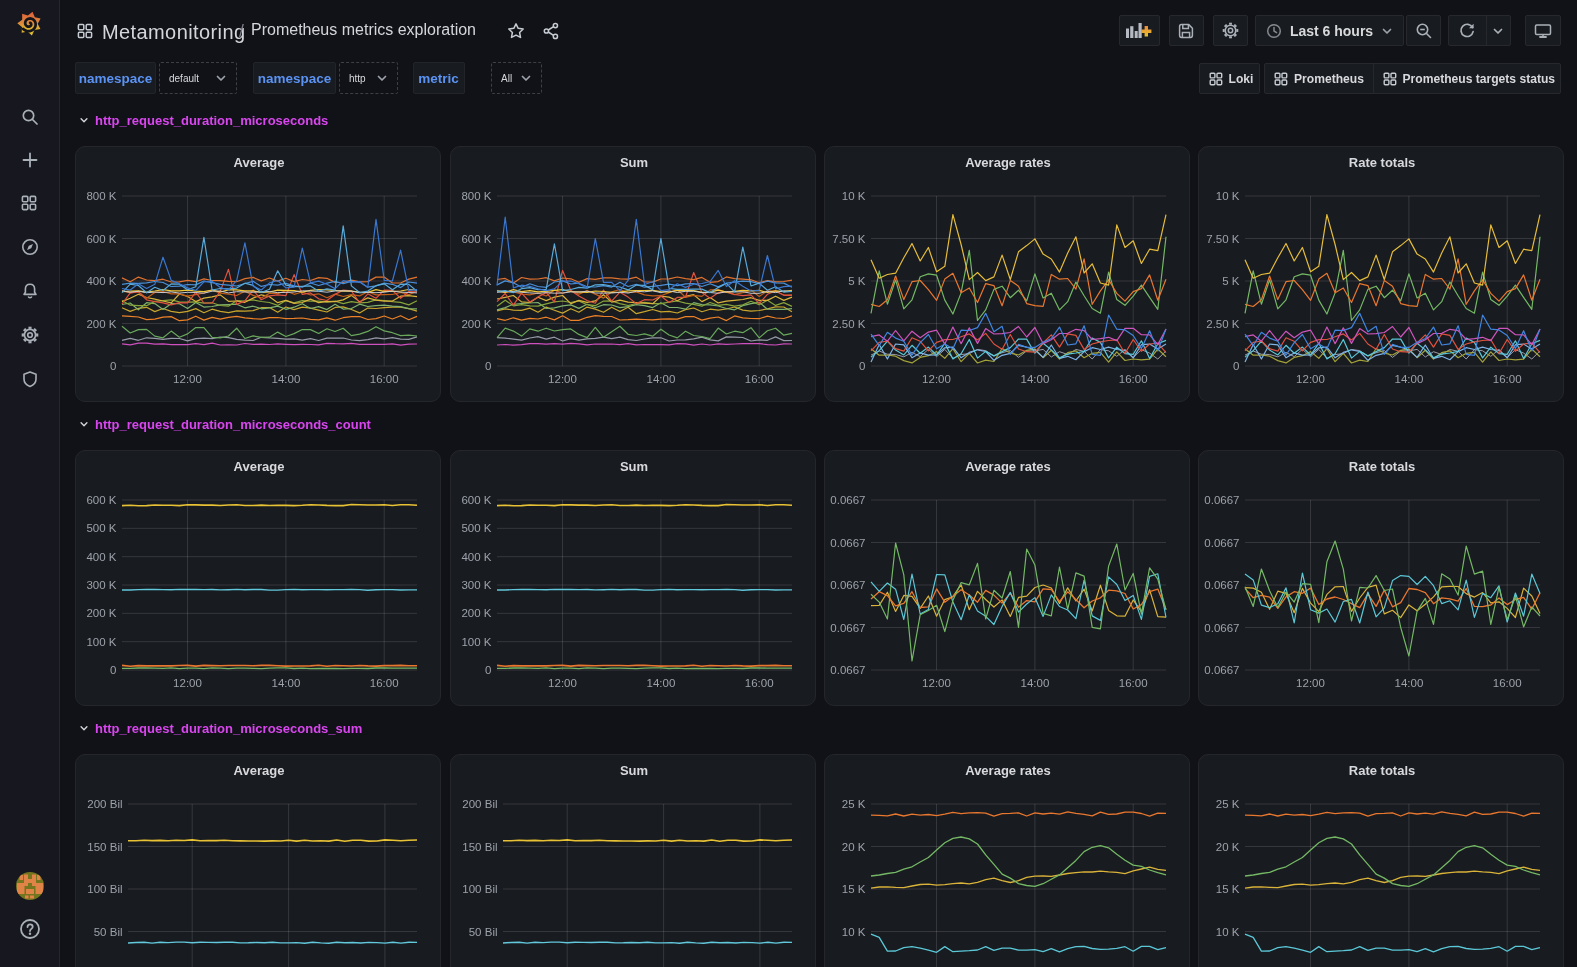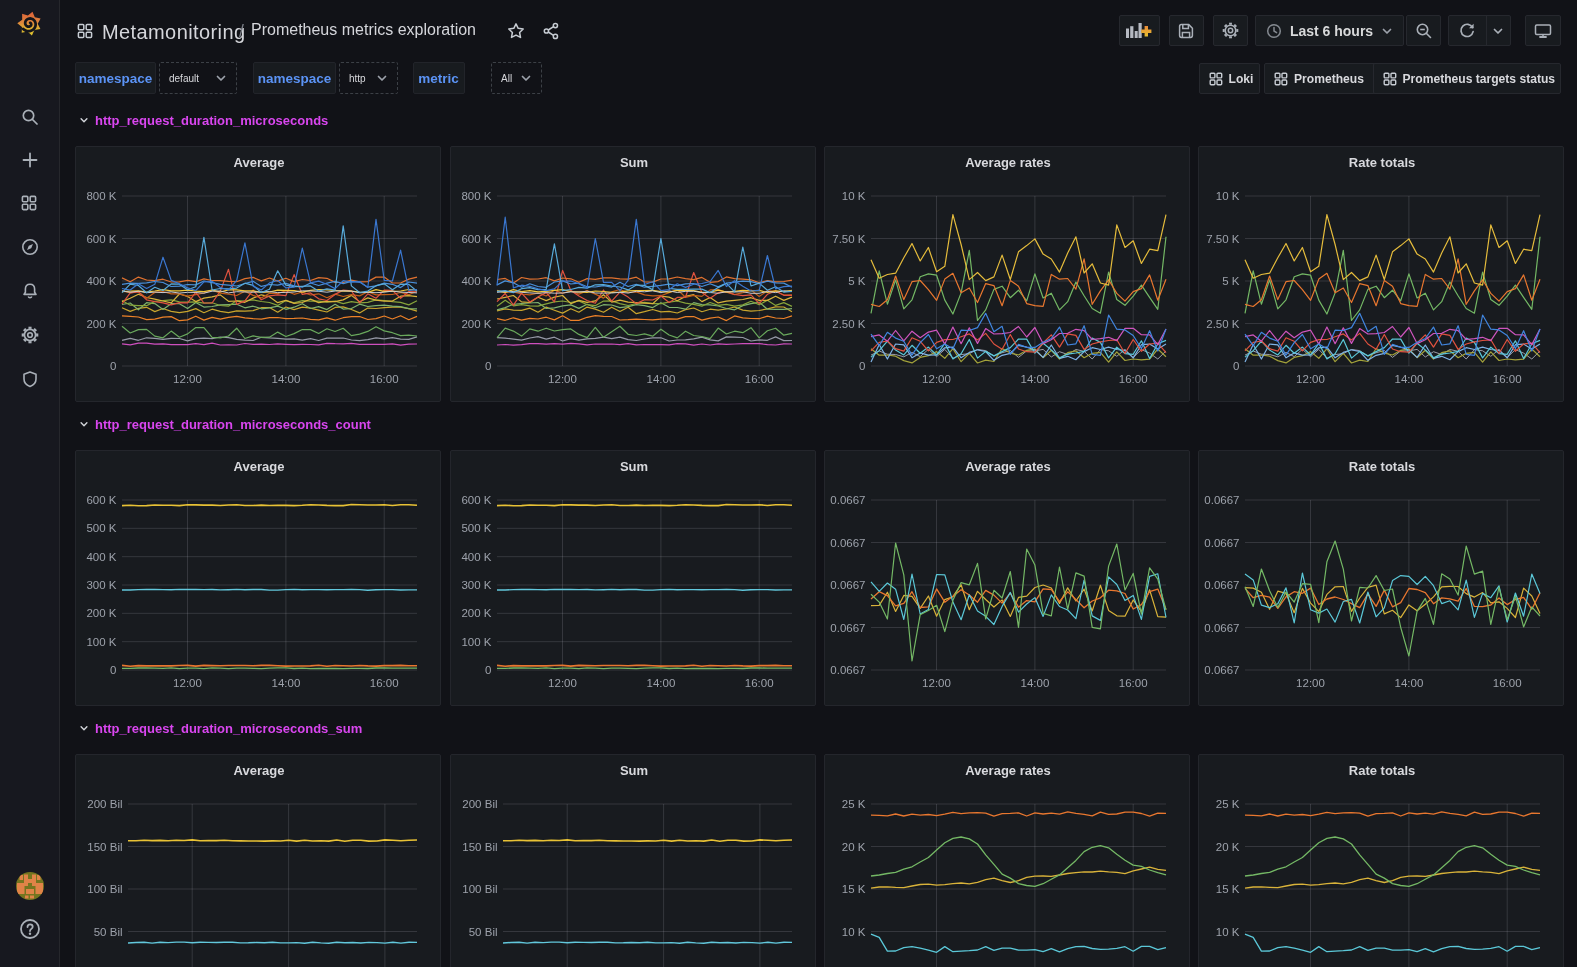--- a/index.html
+++ b/index.html
@@ -1,21 +1,21 @@
 <!DOCTYPE html>
 <html><head><meta charset="utf-8"><title>Grafana</title>
 <style>
 * { margin:0; padding:0; box-sizing:border-box; }
 html,body { width:1577px; height:967px; overflow:hidden; background:#111217;
   font-family:"Liberation Sans", sans-serif; color:#ccccdc; }
 .abs { position:absolute; }
 #sidebar { position:fixed; left:0; top:0; width:60px; height:967px;
   background:#17181f; border-right:1px solid #26272c; z-index:10; }
 .sicon { position:absolute; left:21px; }
-.panel { position:absolute; background:#181b1f; border:1px solid #24262c; border-radius:2px; }
+.panel { position:absolute; background:#181b1f; border:1px solid #24262c; border-radius:10px; }
 .rowhdr { position:absolute; left:76px; font-size:13px; font-weight:600; color:#d946ef; }
 .rowhdr svg { margin-right:6px; }
 .btn { position:absolute; background:#181b1f; border:1px solid #26282e; border-radius:2px;
   display:flex; align-items:center; justify-content:center; color:#c7ccd3; }
 .chip { position:absolute; height:32px; display:flex; align-items:center; border-radius:2px; }
 .chip-label { background:#181b1f; border:1px solid #22242a; color:#5b93f5; font-weight:600; font-size:13.5px; justify-content:center; }
 .chip-val { border:1px dashed #3c4046; color:#d8d9dd; font-size:10px; padding:0 9px; justify-content:space-between; }
 .chip-val svg, .linkbtn svg, .btn svg { flex-shrink:0; }
 .linkbtn { position:absolute; top:63px; height:31px; background:#181b1f; border:1px solid #26282e;
   border-radius:2px; display:flex; align-items:center; gap:6px; padding:0 9px;

